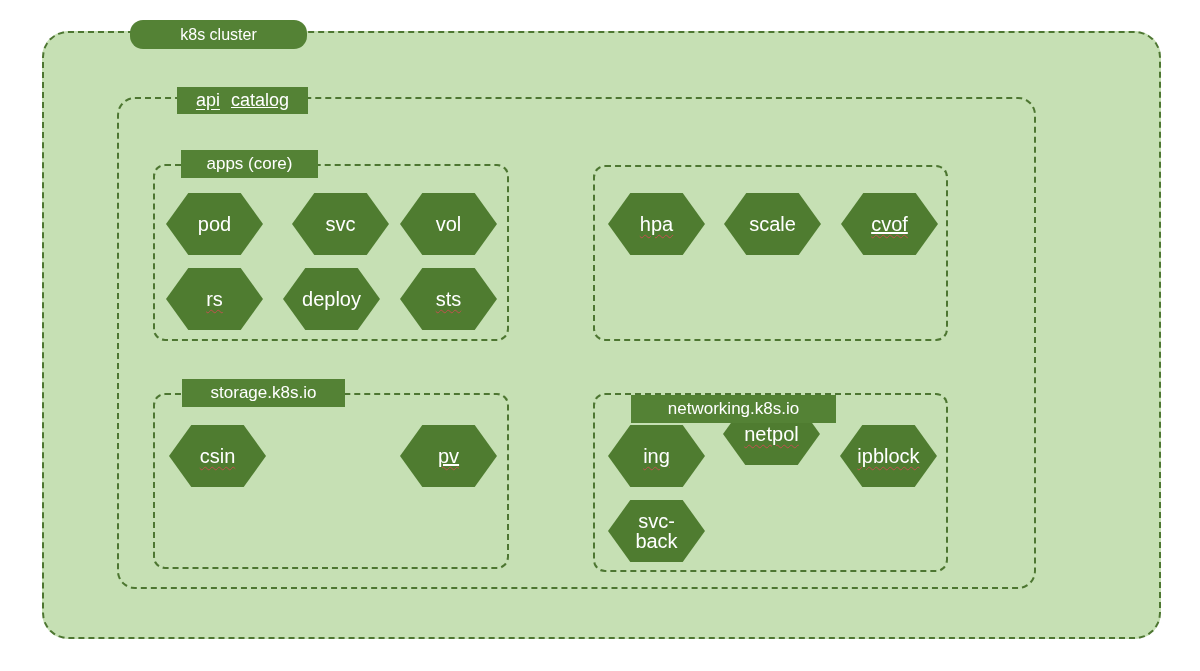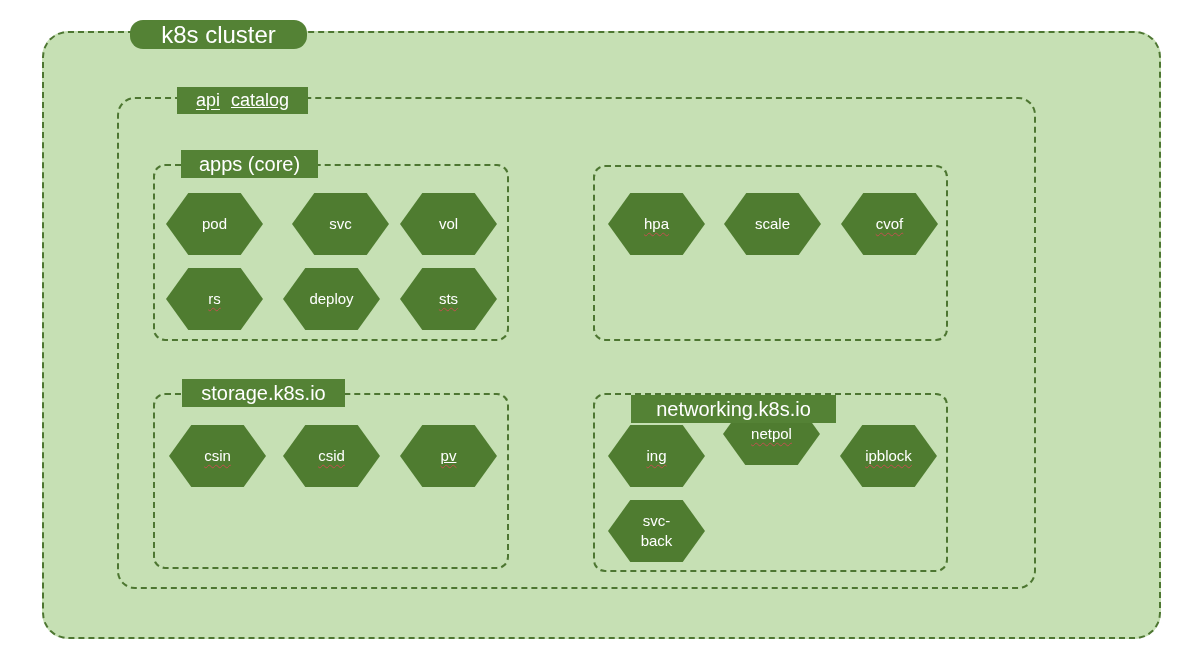--- a/index.html
+++ b/index.html
@@ -18,28 +18,28 @@
 
   .dashed-box{position:absolute;border:2px dashed var(--dash-green,#4d7631);}
   .outer-cluster{left:42px;top:31px;width:1119px;height:608px;
     background:var(--cluster-fill,#c6e0b4);border-radius:26px;}
   .api-catalog-box{left:117px;top:97px;width:919px;height:492px;border-radius:18px;}
   .group-box{border-radius:12px;}
 
   .title-chip{position:absolute;z-index:5;background:var(--box-green,#548235);
     color:var(--label-text,#fff);display:flex;align-items:center;justify-content:center;
     white-space:nowrap;}
-  .chip-k8s{left:130px;top:20px;width:177px;height:29px;font-size:24px;border-radius:13px;}
+  .chip-k8s{left:130px;top:20px;width:177px;height:29px;font-size:16px;border-radius:13px;}
   .chip-api{left:177px;top:87px;width:131px;height:27px;font-size:18px;}
-  .chip-group{height:28px;font-size:20px;}
+  .chip-group{height:28px;font-size:17px;}
 
   .hex{position:absolute;z-index:4;width:97px;height:62px;background:var(--hex-green,#4f7c30);
     clip-path:polygon(23% 0%,77% 0%,100% 50%,77% 100%,23% 100%,0% 50%);
     display:flex;flex-direction:column;align-items:center;justify-content:center;
-    color:var(--label-text,#fff);font-size:15px;line-height:20px;}
+    color:var(--label-text,#fff);font-size:20px;line-height:20px;}
 
   .hex-label[data-misspelled="true"],
   .squiggle-word{
     text-decoration-line:underline;
     text-decoration-style:wavy;
     text-decoration-color:var(--squiggle,#c0504d);
     text-decoration-thickness:1px;
     text-underline-offset:3px;
   }
   .chip-api .word{display:inline-block;text-decoration:underline;}
@@ -84,33 +84,30 @@
     <span class="hex-label" data-misspelled="true">sts</span>
   </div>
 
   <div class="dashed-box group-box" style="left:593px;top:165px;width:355px;height:176px;"></div>
   <div class="hex" style="left:724px;top:193px;">
     <span class="hex-label" data-misspelled="false">scale</span>
   </div>
   <div class="hex" style="left:608px;top:193px;">
     <span class="hex-label" data-misspelled="true">hpa</span>
   </div>
-  <div class="hex" style="left:841px;top:193px;">
+  <div class="hex" style="left:841px;top:193px;text-decoration:underline;">
     <span class="hex-label" data-misspelled="true">cvof</span>
   </div>
 
   <div class="dashed-box group-box" style="left:153px;top:393px;width:356px;height:176px;"></div>
   <div class="title-chip chip-group" style="left:182px;top:379px;width:163px;">
     <span>storage.k8s.io</span>
   </div>
   <div class="hex" style="left:169px;top:425px;">
     <span class="hex-label" data-misspelled="true">csin</span>
-  </div>
-  <div class="hex" style="left:283px;top:425px;">
-    <span class="hex-label" data-misspelled="true">csid</span>
   </div>
   <div class="hex" style="left:400px;top:425px;text-decoration:underline;">
     <span class="hex-label" data-misspelled="true">pv</span>
   </div>
 
   <div class="dashed-box group-box" style="left:593px;top:393px;width:355px;height:179px;"></div>
   <div class="title-chip chip-group" style="left:631px;top:379px;width:205px;margin-top:16px;">
     <span>networking.k8s.io</span>
   </div>
   <div class="hex" style="left:608px;top:425px;">

